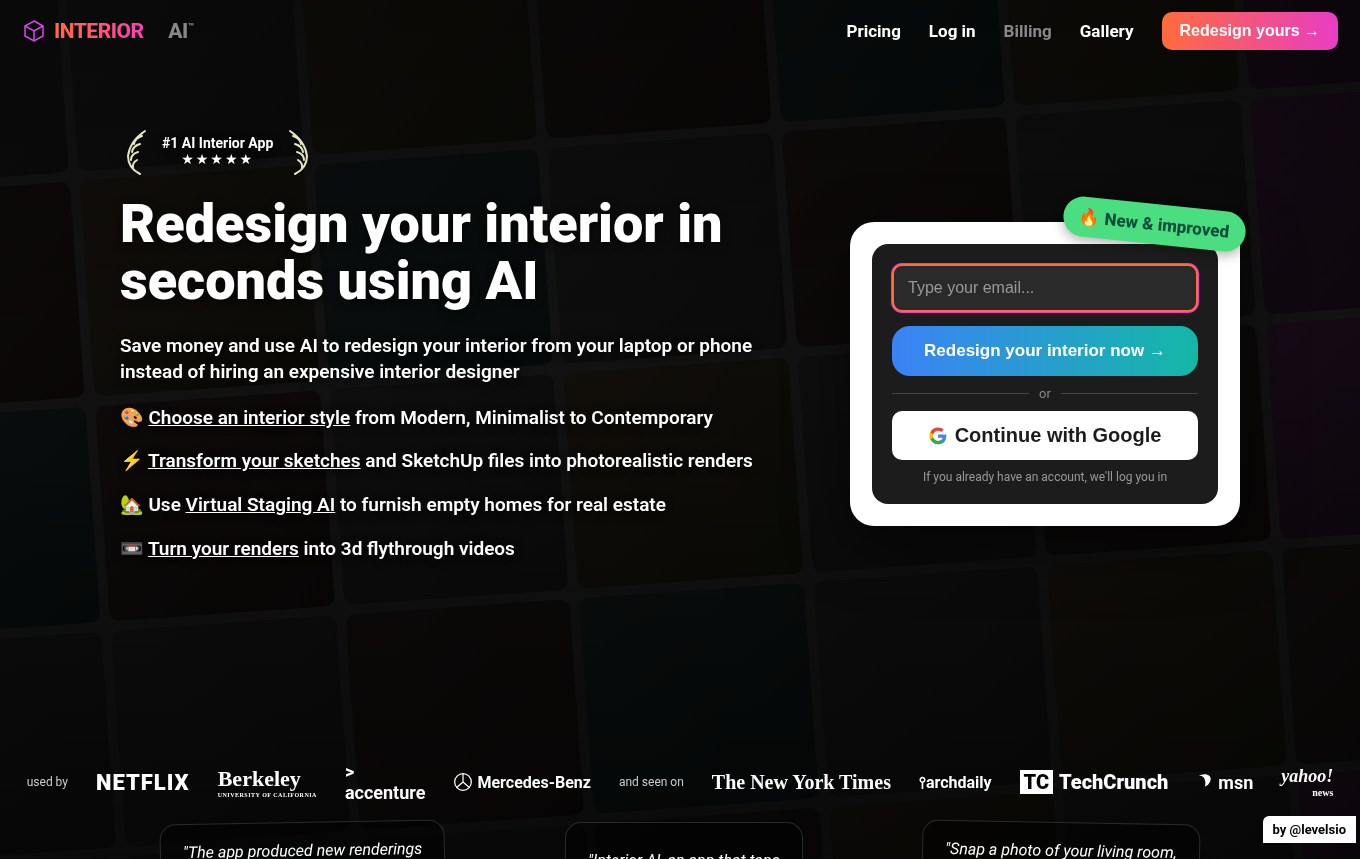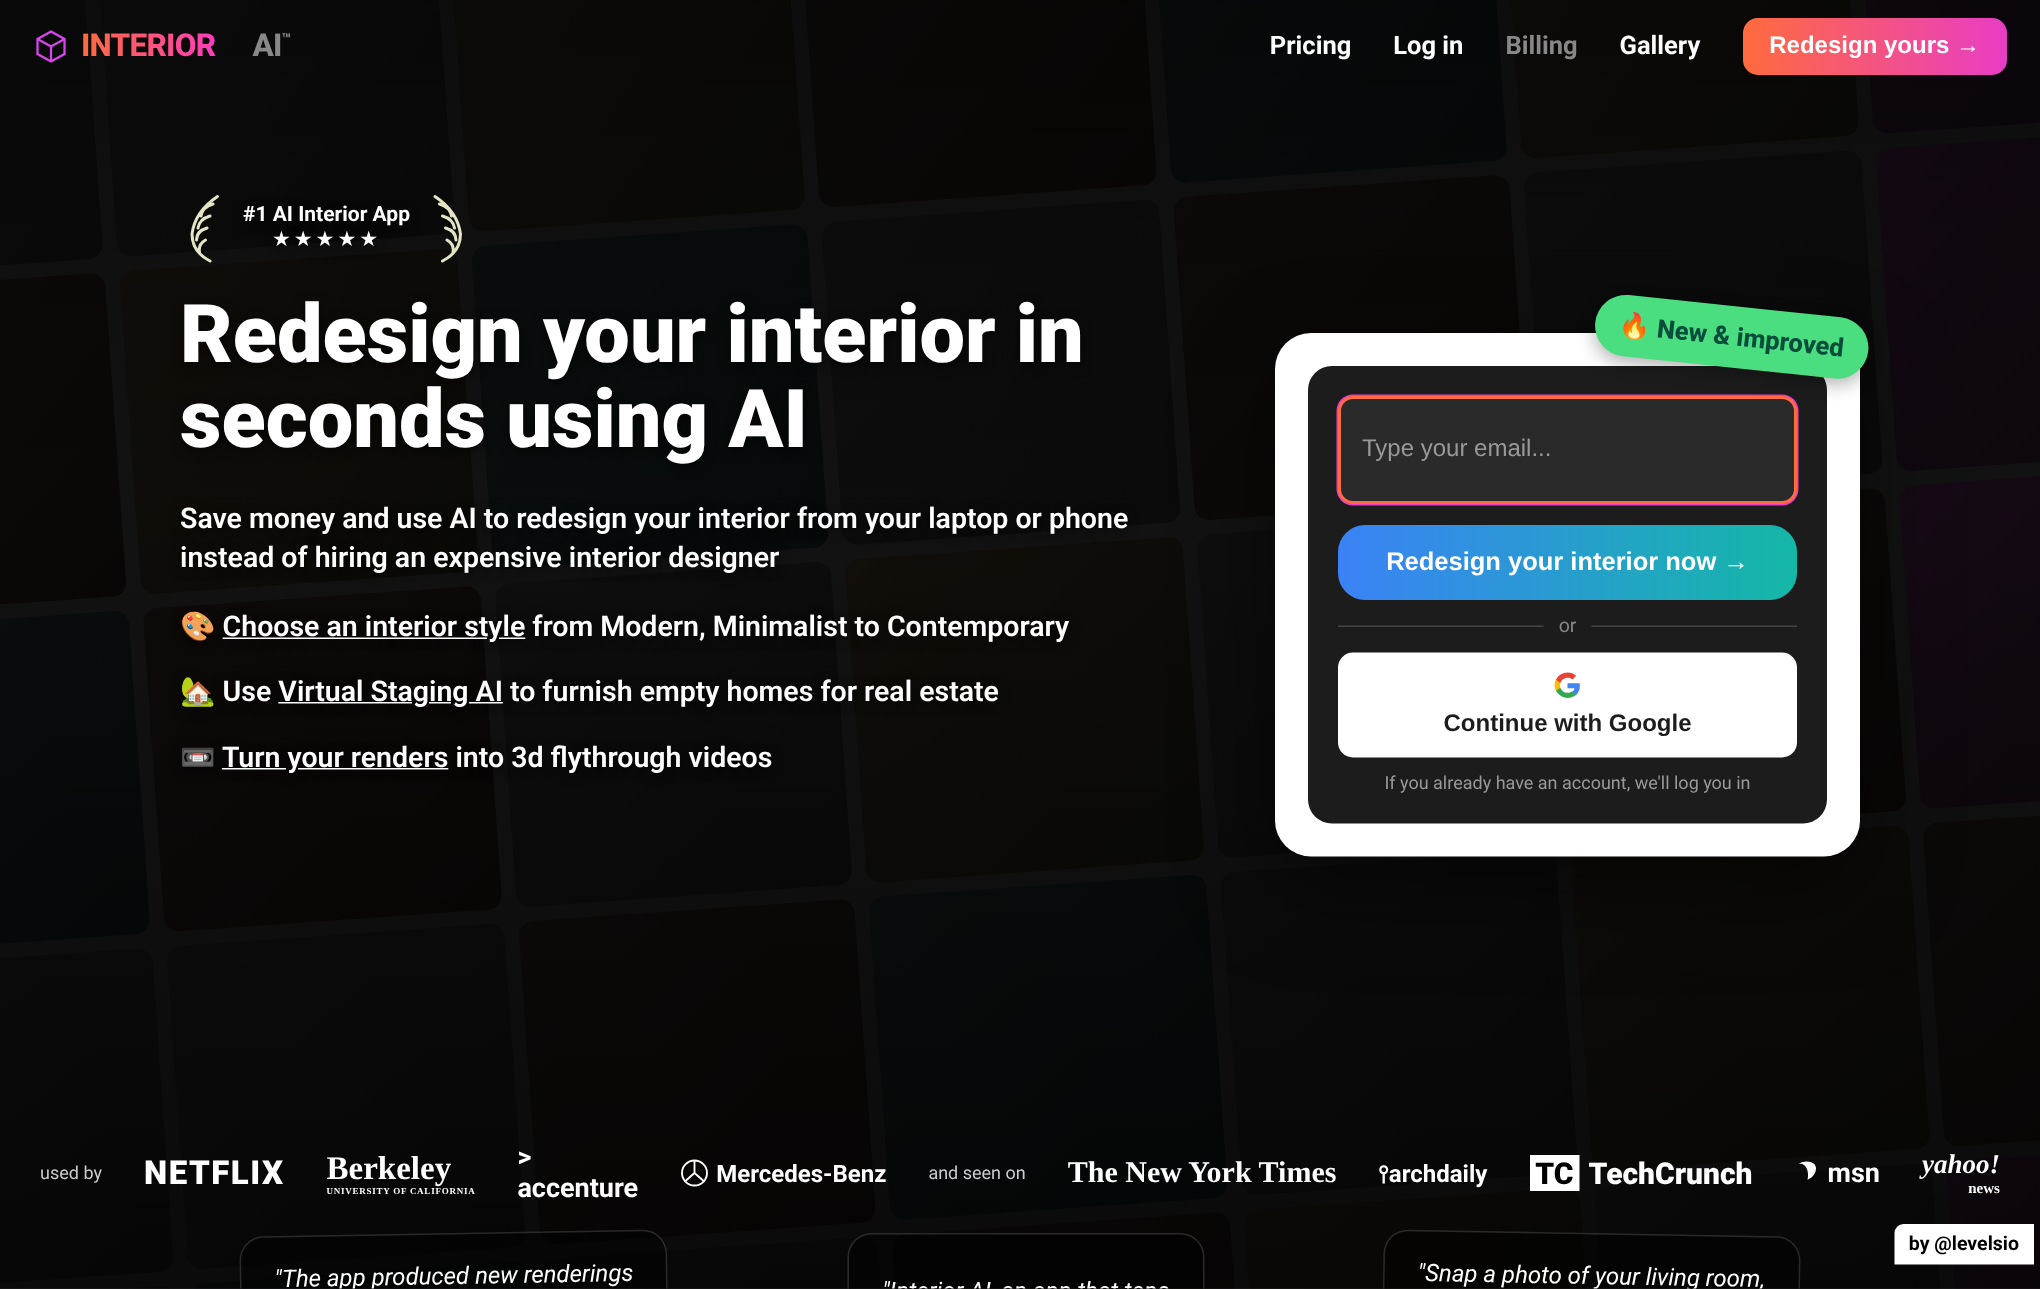--- a/index.html
+++ b/index.html
@@ -205,21 +205,21 @@
   width: 390px;
   box-shadow: 0 20px 60px rgba(0,0,0,0.5);
 }
 .card-inner {
   background: #1c1c1c;
   border-radius: 16px;
   padding: 20px;
 }
 .email-input {
   width: 100%;
-  padding: 25px 14px;
+  padding: 13px 14px;
   border-radius: 10px;
   border: 2px solid #ff6b3d;
   background: #2a2a2a;
   color: #fff;
   font-size: 16px;
   outline: none;
   box-shadow: 0 0 0 1px #e83dc5;
 }
 .email-input::placeholder { color: #999; }
 .redesign-btn {
@@ -249,28 +249,27 @@
   height: 1px;
   background: #444;
 }
 .google-btn {
   width: 100%;
   padding: 13px;
   border: none;
   border-radius: 10px;
   background: #fff;
   color: #1c1c1c;
-  font-size: 16px;
+  font-size: 20px;
   font-weight: 700;
   cursor: pointer;
   display: flex;
   align-items: center;
   justify-content: center;
   gap: 8px;
-  flex-direction: column;
 }
 .g-icon {
   width: 18px;
   height: 18px;
 }
 .card-note {
   text-align: center;
   color: #999;
   font-size: 12px;
   margin-top: 10px;
@@ -428,20 +427,21 @@
       <svg class="laurel flip" viewBox="0 0 30 50">
           <path d="M25 5 Q10 15 8 30 Q8 42 20 48 M22 10 Q15 12 14 18 M20 18 Q13 20 12 26 M18 26 Q11 28 11 34 M17 34 Q12 37 13 42" stroke="#e5e5c5" stroke-width="2" fill="none" stroke-linecap="round"></path>
         </svg>
     </div>
 
     <h1>Redesign your interior in seconds using AI</h1>
     <p class="subtitle">Save money and use AI to redesign your interior from your laptop or phone instead of hiring an expensive interior designer</p>
 
     <div id="features">
         <p class="feature">🎨 <span class="u">Choose an interior style</span> from Modern, Minimalist to Contemporary</p>
+        <p class="feature">⚡ <span class="u">Transform your sketches</span> and SketchUp files into photorealistic renders</p>
         <p class="feature">🏡 Use <span class="u">Virtual Staging AI</span> to furnish empty homes for real estate</p>
         <p class="feature">📼 <span class="u">Turn your renders</span> into 3d flythrough videos</p>
       </div>
   </div>
 
   <div class="card-wrap">
     <div class="new-badge">🔥 New &amp; improved</div>
     <div class="card">
       <div class="card-inner">
         <input class="email-input" placeholder="Type your email..." style="">

